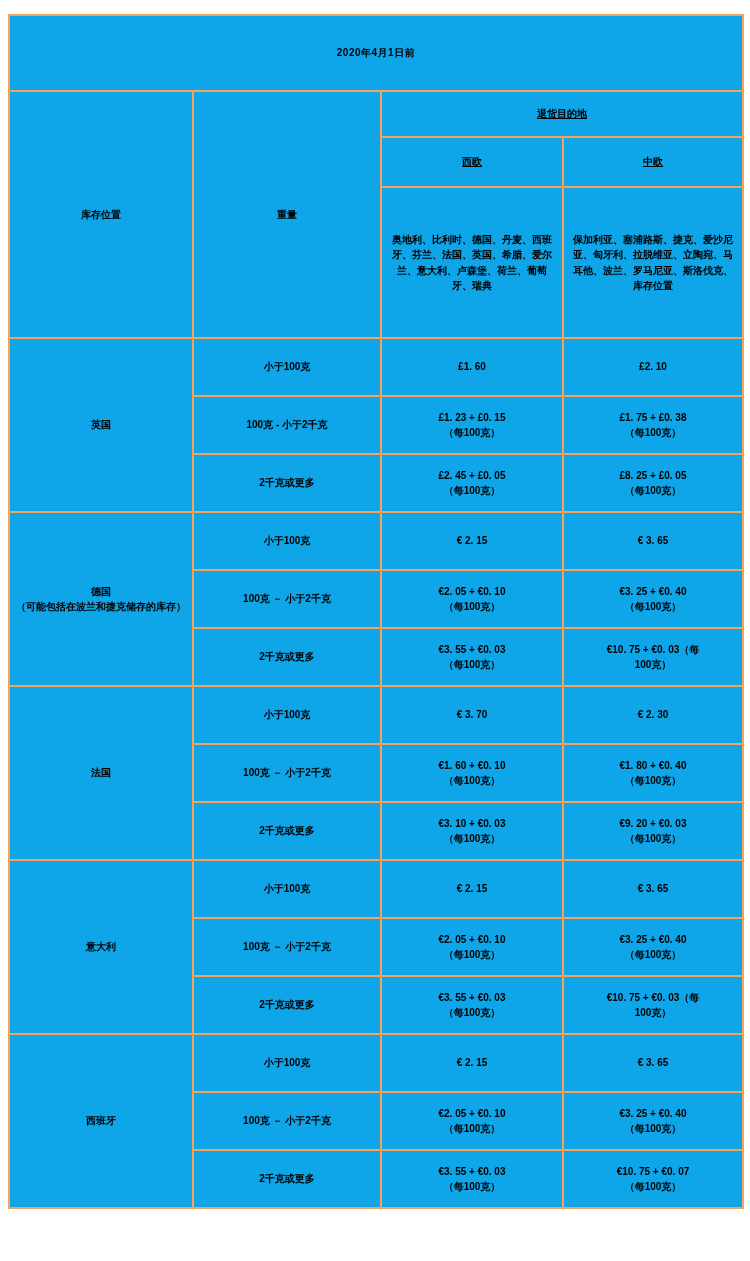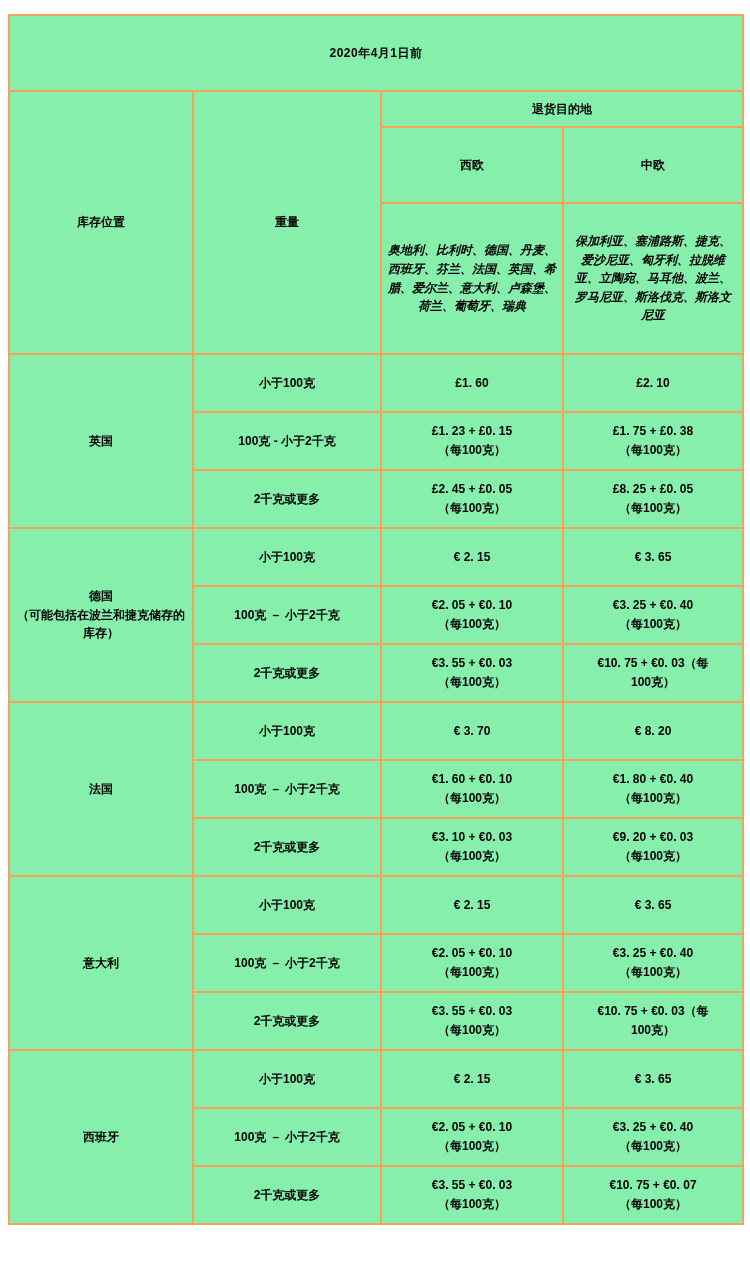--- a/index.html
+++ b/index.html
@@ -31,40 +31,39 @@
     border-collapse: collapse;
     table-layout: fixed;
     width: 734px;
   }
   table.pricing td {
     border: 2px solid var(--border);
     text-align: center;
     vertical-align: middle;
     white-space: pre-line;
     font-weight: bold;
-    font-size: 12px;
+    font-size: 10px;
     line-height: 1.55;
     color: var(--text);
     padding: 3px 6px;
-    background: #86efac;
+    background: #0ea5e9;
   }
   td.title-cell {
     background: var(--header-bg);
     color: var(--title-text);
     font-size: 17px;
     height: 76px;
     letter-spacing: 0.5px;
   }
-  td.dest-group-cell { height: 36px; }
-  td.region-cell { height: 76px; }
+  td.dest-group-cell { height: 46px; text-decoration: underline; }
+  td.region-cell { height: 50px; text-decoration: underline; }
   td.countries-cell {
     height: 151px;
     line-height: 1.68;
     padding: 6px 8px;
-    font-style: italic;
   }
   td.col-head-cell { font-size: 16px; }
   td.weight-cell, td.price-cell { height: 58px; }
   td.location-cell { line-height: 1.6; }
 </style>
 </head>
 <body>
 
 <div class="page">
   <div class="table-wrap">
@@ -83,21 +82,21 @@
           <td rowspan="3" class="col-head-cell">库存位置</td>
           <td rowspan="3" class="col-head-cell">重量</td>
           <td colspan="2" class="col-head-cell dest-group-cell">退货目的地</td>
         </tr>
         <tr>
           <td class="col-head-cell region-cell">西欧</td>
           <td class="col-head-cell region-cell">中欧</td>
         </tr>
         <tr>
           <td class="countries-cell">奥地利、比利时、德国、丹麦、西班牙、芬兰、法国、英国、希腊、爱尔兰、意大利、卢森堡、荷兰、葡萄牙、瑞典</td>
-          <td class="countries-cell">保加利亚、塞浦路斯、捷克、爱沙尼亚、匈牙利、拉脱维亚、立陶宛、马耳他、波兰、罗马尼亚、斯洛伐克、斯洛文尼亚</td>
+          <td class="countries-cell">保加利亚、塞浦路斯、捷克、爱沙尼亚、匈牙利、拉脱维亚、立陶宛、马耳他、波兰、罗马尼亚、斯洛伐克、库存位置</td>
         </tr>
 
         <tr>
           <td rowspan="3" class="location-cell">英国</td>
           <td class="weight-cell">小于100克</td>
           <td class="price-cell">£1. 60</td>
           <td class="price-cell">£2. 10</td>
         </tr>
         <tr>
           <td class="weight-cell">100克 - 小于2千克</td>
@@ -133,21 +132,21 @@
           <td class="price-cell">€3. 55 + €0. 03
 （每100克）</td>
           <td class="price-cell">€10. 75 + €0. 03（每
 100克）</td>
         </tr>
 
         <tr>
           <td rowspan="3" class="location-cell">法国</td>
           <td class="weight-cell">小于100克</td>
           <td class="price-cell">€ 3. 70</td>
-          <td class="price-cell">€ 8. 20</td>
+          <td class="price-cell">€ 2. 30</td>
         </tr>
         <tr>
           <td class="weight-cell">100克 － 小于2千克</td>
           <td class="price-cell">€1. 60 + €0. 10
 （每100克）</td>
           <td class="price-cell">€1. 80 + €0. 40
 （每100克）</td>
         </tr>
         <tr>
           <td class="weight-cell">2千克或更多</td>

